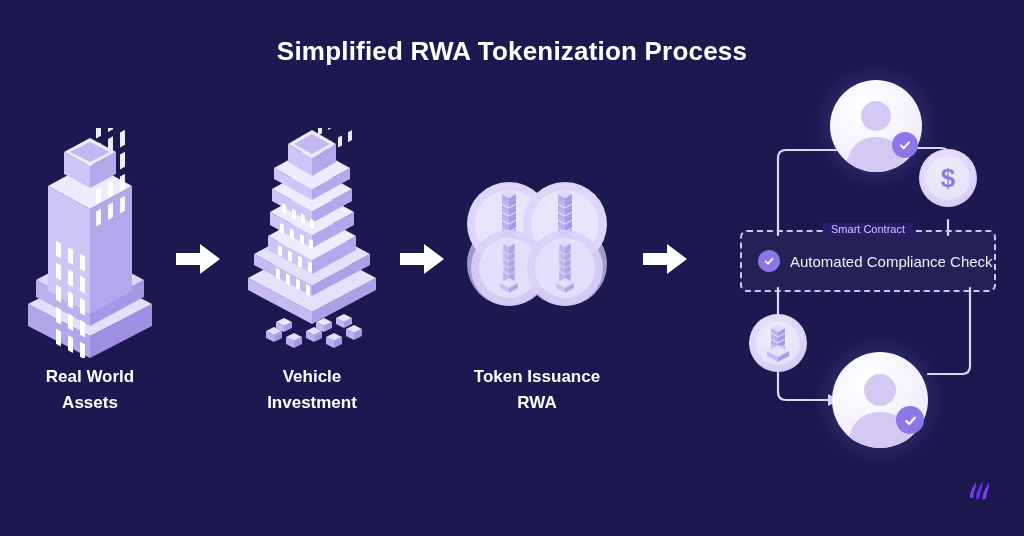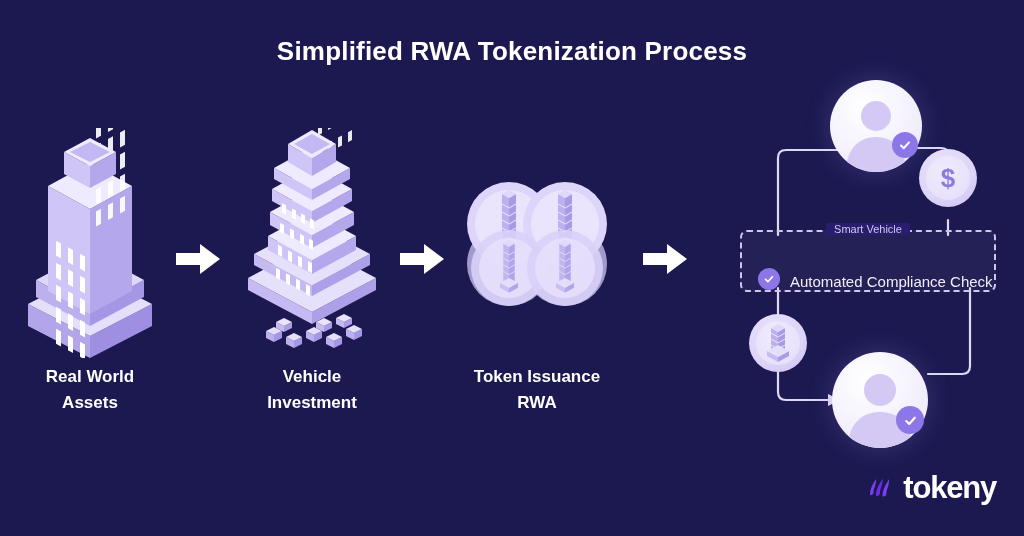--- a/index.html
+++ b/index.html
@@ -130,21 +130,21 @@
     background: #2b1d6e;
     padding: 0 8px;
     color: #cfc6ef;
     font-size: 11px;
     white-space: nowrap;
   }
   #sc-row {
     position: absolute;
     inset: 0;
     display: flex;
-    align-items: flex-end;
+    align-items: center;
     padding-left: 16px;
     gap: 10px;
   }
   #sc-label {
     color: #f2eefc;
     font-size: 15px;
   }
   .connectors {
     position: absolute;
     inset: 0;
@@ -470,21 +470,21 @@
       <svg width="14" height="14" viewBox="0 0 14 14">
         <polyline points="3,7.5 5.8,10.2 11,4.4" fill="none" stroke="#ffffff" stroke-width="2" stroke-linecap="round" stroke-linejoin="round"></polyline>
       </svg>
     </div>
 
     <div class="coin" style="left:197px; top:79px; width:58px; height:58px;">
       <div class="coin-glyph">$</div>
     </div>
 
     <div id="sc-box">
-      <div id="sc-legend">Smart Vehicle</div>
+      <div id="sc-legend">Smart Contract</div>
       <div id="sc-row">
         <span class="badge" style="position:relative; width:22px; height:22px; flex:none;">
           <svg width="12" height="12" viewBox="0 0 14 14">
             <polyline points="3,7.5 5.8,10.2 11,4.4" fill="none" stroke="#ffffff" stroke-width="2" stroke-linecap="round" stroke-linejoin="round"></polyline>
           </svg>
         </span>
         <span id="sc-label">Automated Compliance Check</span>
       </div>
     </div>
 
@@ -519,16 +519,15 @@
       </svg>
     </div>
   </div>
 
   <div id="logo">
     <svg width="30" height="30" viewBox="0 0 30 30">
       <path d="M4,22 C4,14 8,10 10,6 C10.5,12 7.5,15 7.5,19 C7.5,21.5 6,22.4 4,22 Z" fill="#7b3ff2"></path>
       <path d="M10,23 C10,14.5 14.5,10 16.5,5.5 C17,12 14,15.5 14,19.5 C14,22.2 12.2,23.4 10,23 Z" fill="#6c2bea"></path>
       <path d="M16.5,23.5 C16.5,15 21,10.5 23,6 C23.5,12.5 20.5,16 20.5,20 C20.5,22.7 18.7,23.9 16.5,23.5 Z" fill="#7b3ff2"></path>
     </svg>
-    <div id="logo-word">tokeny</div>
   </div>
 
 </div>
 
 </body></html>

